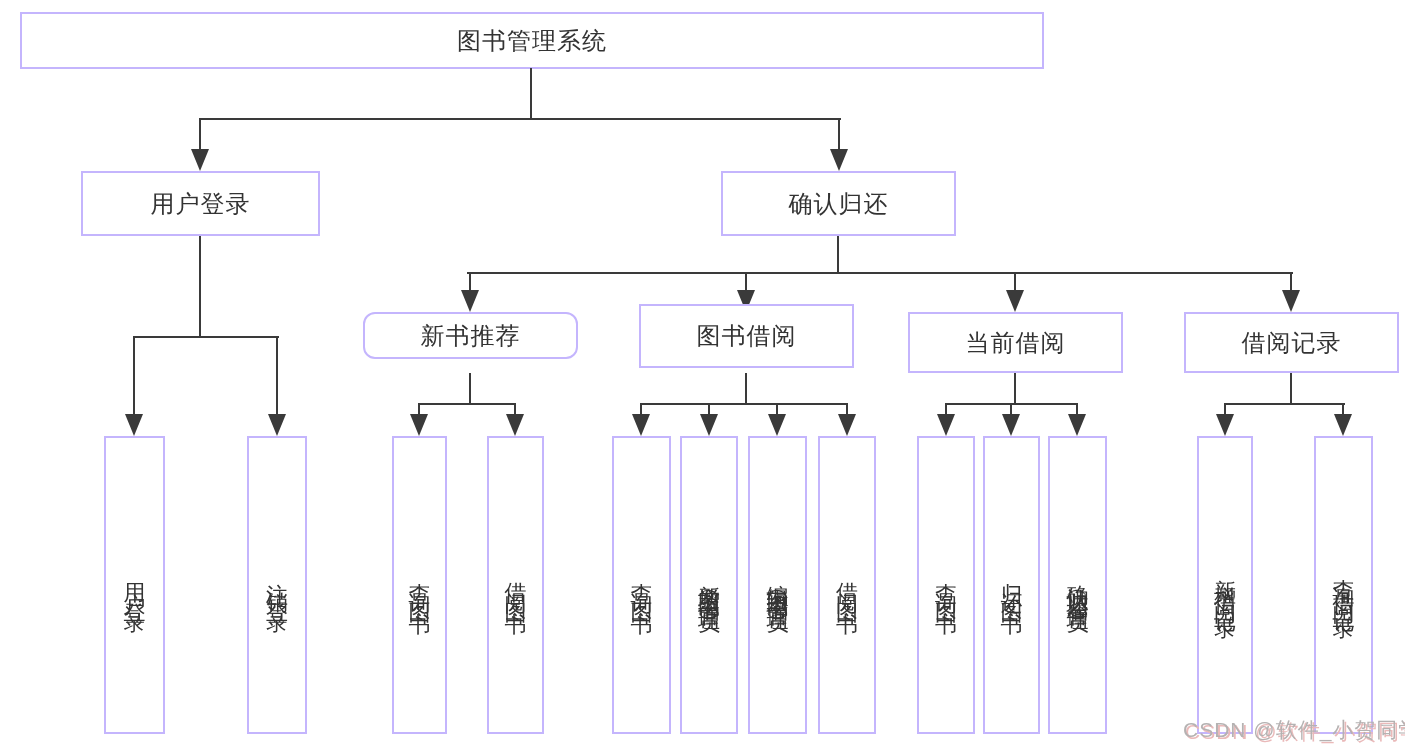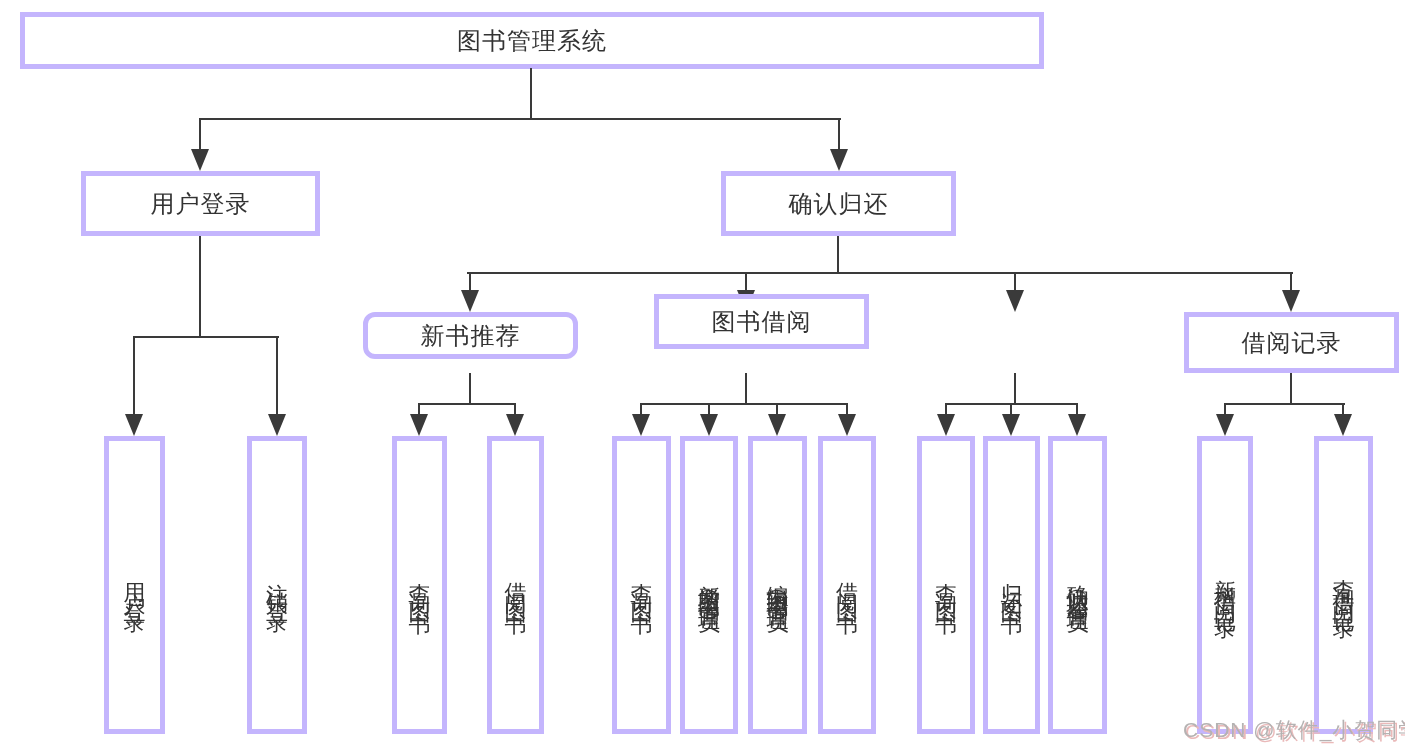--- a/index.html
+++ b/index.html
@@ -1,21 +1,21 @@
 <!DOCTYPE html>
 <html><head>
 <meta charset="utf-8">
 <style>
   html,body { margin:0; padding:0; background:#ffffff; }
   #canvas {
     position:relative; width:1405px; height:747px; background:#ffffff;
     font-family:"Liberation Sans", "DejaVu Sans", sans-serif; overflow:hidden;
   }
   .box {
-    position:absolute; background:#ffffff; border:5px solid #c4b5fd;
+    position:absolute; background:#ffffff; border:2px solid #c4b5fd;
     box-sizing:border-box; display:flex; align-items:center; justify-content:center;
     color:#333333;
   }
   .hlabel { font-size:24px; letter-spacing:1px; }
   .leaf {
     writing-mode:vertical-rl; text-orientation:mixed;
     font-size:22px; letter-spacing:10px; line-height:1;
   }
   .leaf.mid  { letter-spacing:8px; }
   .leaf.tight{ letter-spacing:4px; }
@@ -69,22 +69,25 @@
   <div class="vline" style="left:745px; top:272px; width:2px; height:20px;"></div>
   <div class="arrow" style="left:737px; top:290px;"></div>
   <div class="vline" style="left:1014px; top:272px; width:2px; height:20px;"></div>
   <div class="arrow" style="left:1006px; top:290px;"></div>
   <div class="vline" style="left:1290px; top:272px; width:2px; height:20px;"></div>
   <div class="arrow" style="left:1282px; top:290px;"></div>
 
   <div class="box hlabel" style="left:363px; top:312px; width:215px; height:47px;border-radius:12px;">
     <span>新书推荐</span>
   </div>
-  <div class="box hlabel" style="left:639px; top:294px; width:215px; height:55px;margin-left:15px;">
+  <div class="box hlabel" style="left:639px; top:304px; width:215px; height:64px;">
     <span>图书借阅</span>
+  </div>
+  <div class="box hlabel" style="left:908px; top:312px; width:215px; height:61px;">
+    <span>当前借阅</span>
   </div>
   <div class="box hlabel" style="left:1184px; top:312px; width:215px; height:61px;">
     <span>借阅记录</span>
   </div>
 
   <div class="vline" style="left:469px; top:373px; width:2px; height:32px;"></div>
   <div class="hline" style="left:418px; top:403px; width:98px; height:2px;"></div>
   <div class="vline" style="left:418px; top:403px; width:2px; height:13px;"></div>
   <div class="arrow" style="left:410px; top:414px;"></div>
   <div class="vline" style="left:514px; top:403px; width:2px; height:13px;"></div>

